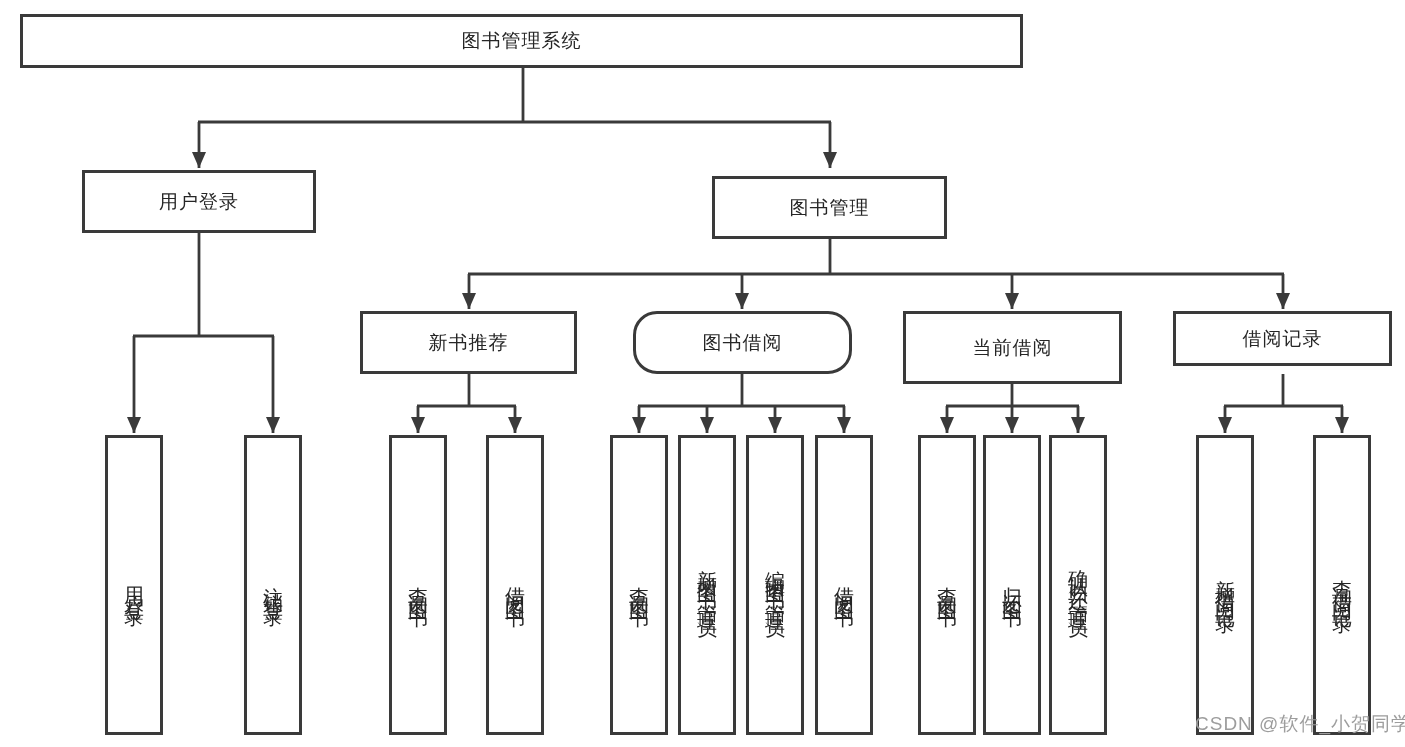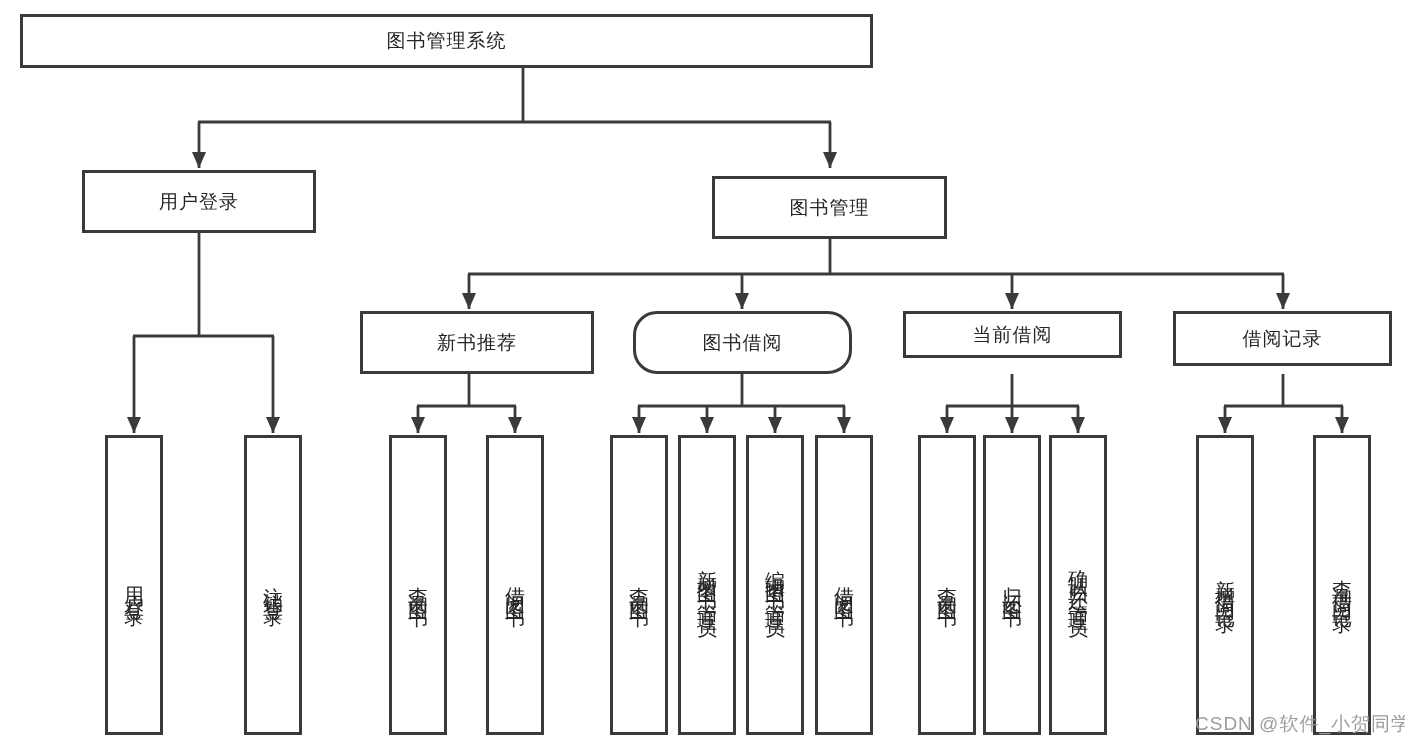--- a/index.html
+++ b/index.html
@@ -26,28 +26,28 @@
   .v-box{width:58px;top:435px;height:300px;}
   .v-box span{
     writing-mode:vertical-rl;
     text-orientation:mixed;
     font-size:20px;
     letter-spacing:7px;
     line-height:1.05;
     white-space:nowrap;
   }
   
-  .n-root{left:20px;top:14px;width:853px;height:54px;}
+  .n-root{left:20px;top:14px;width:1003px;height:54px;}
   
   .n-ulogin{left:82px;top:170px;width:234px;height:63px;}
   .n-bmgmt{left:712px;top:170px;width:235px;height:63px;margin-top:6px;}
   
-  .n-newrec{left:360px;top:311px;width:234px;height:63px;}
+  .n-newrec{left:360px;top:311px;width:217px;height:63px;}
   .n-bborrow{left:633px;top:311px;width:219px;height:63px;border-radius:24px;}
-  .n-curborrow{left:903px;top:311px;width:219px;height:47px;}
+  .n-curborrow{left:903px;top:311px;width:219px;height:73px;}
   .n-brecords{left:1173px;top:311px;width:219px;height:55px;}
   
   .c1{left:105px;}  .c2{left:244px;}
   .c3{left:389px;}  .c4{left:486px;}
   .c5{left:610px;}  .c6{left:678px;}
   .c7{left:746px;}  .c8{left:815px;}
   .c9{left:918px;}  .c10{left:983px;}
   .c11{left:1049px;}.c12{left:1196px;}
   .c13{left:1313px;}
   .watermark{

